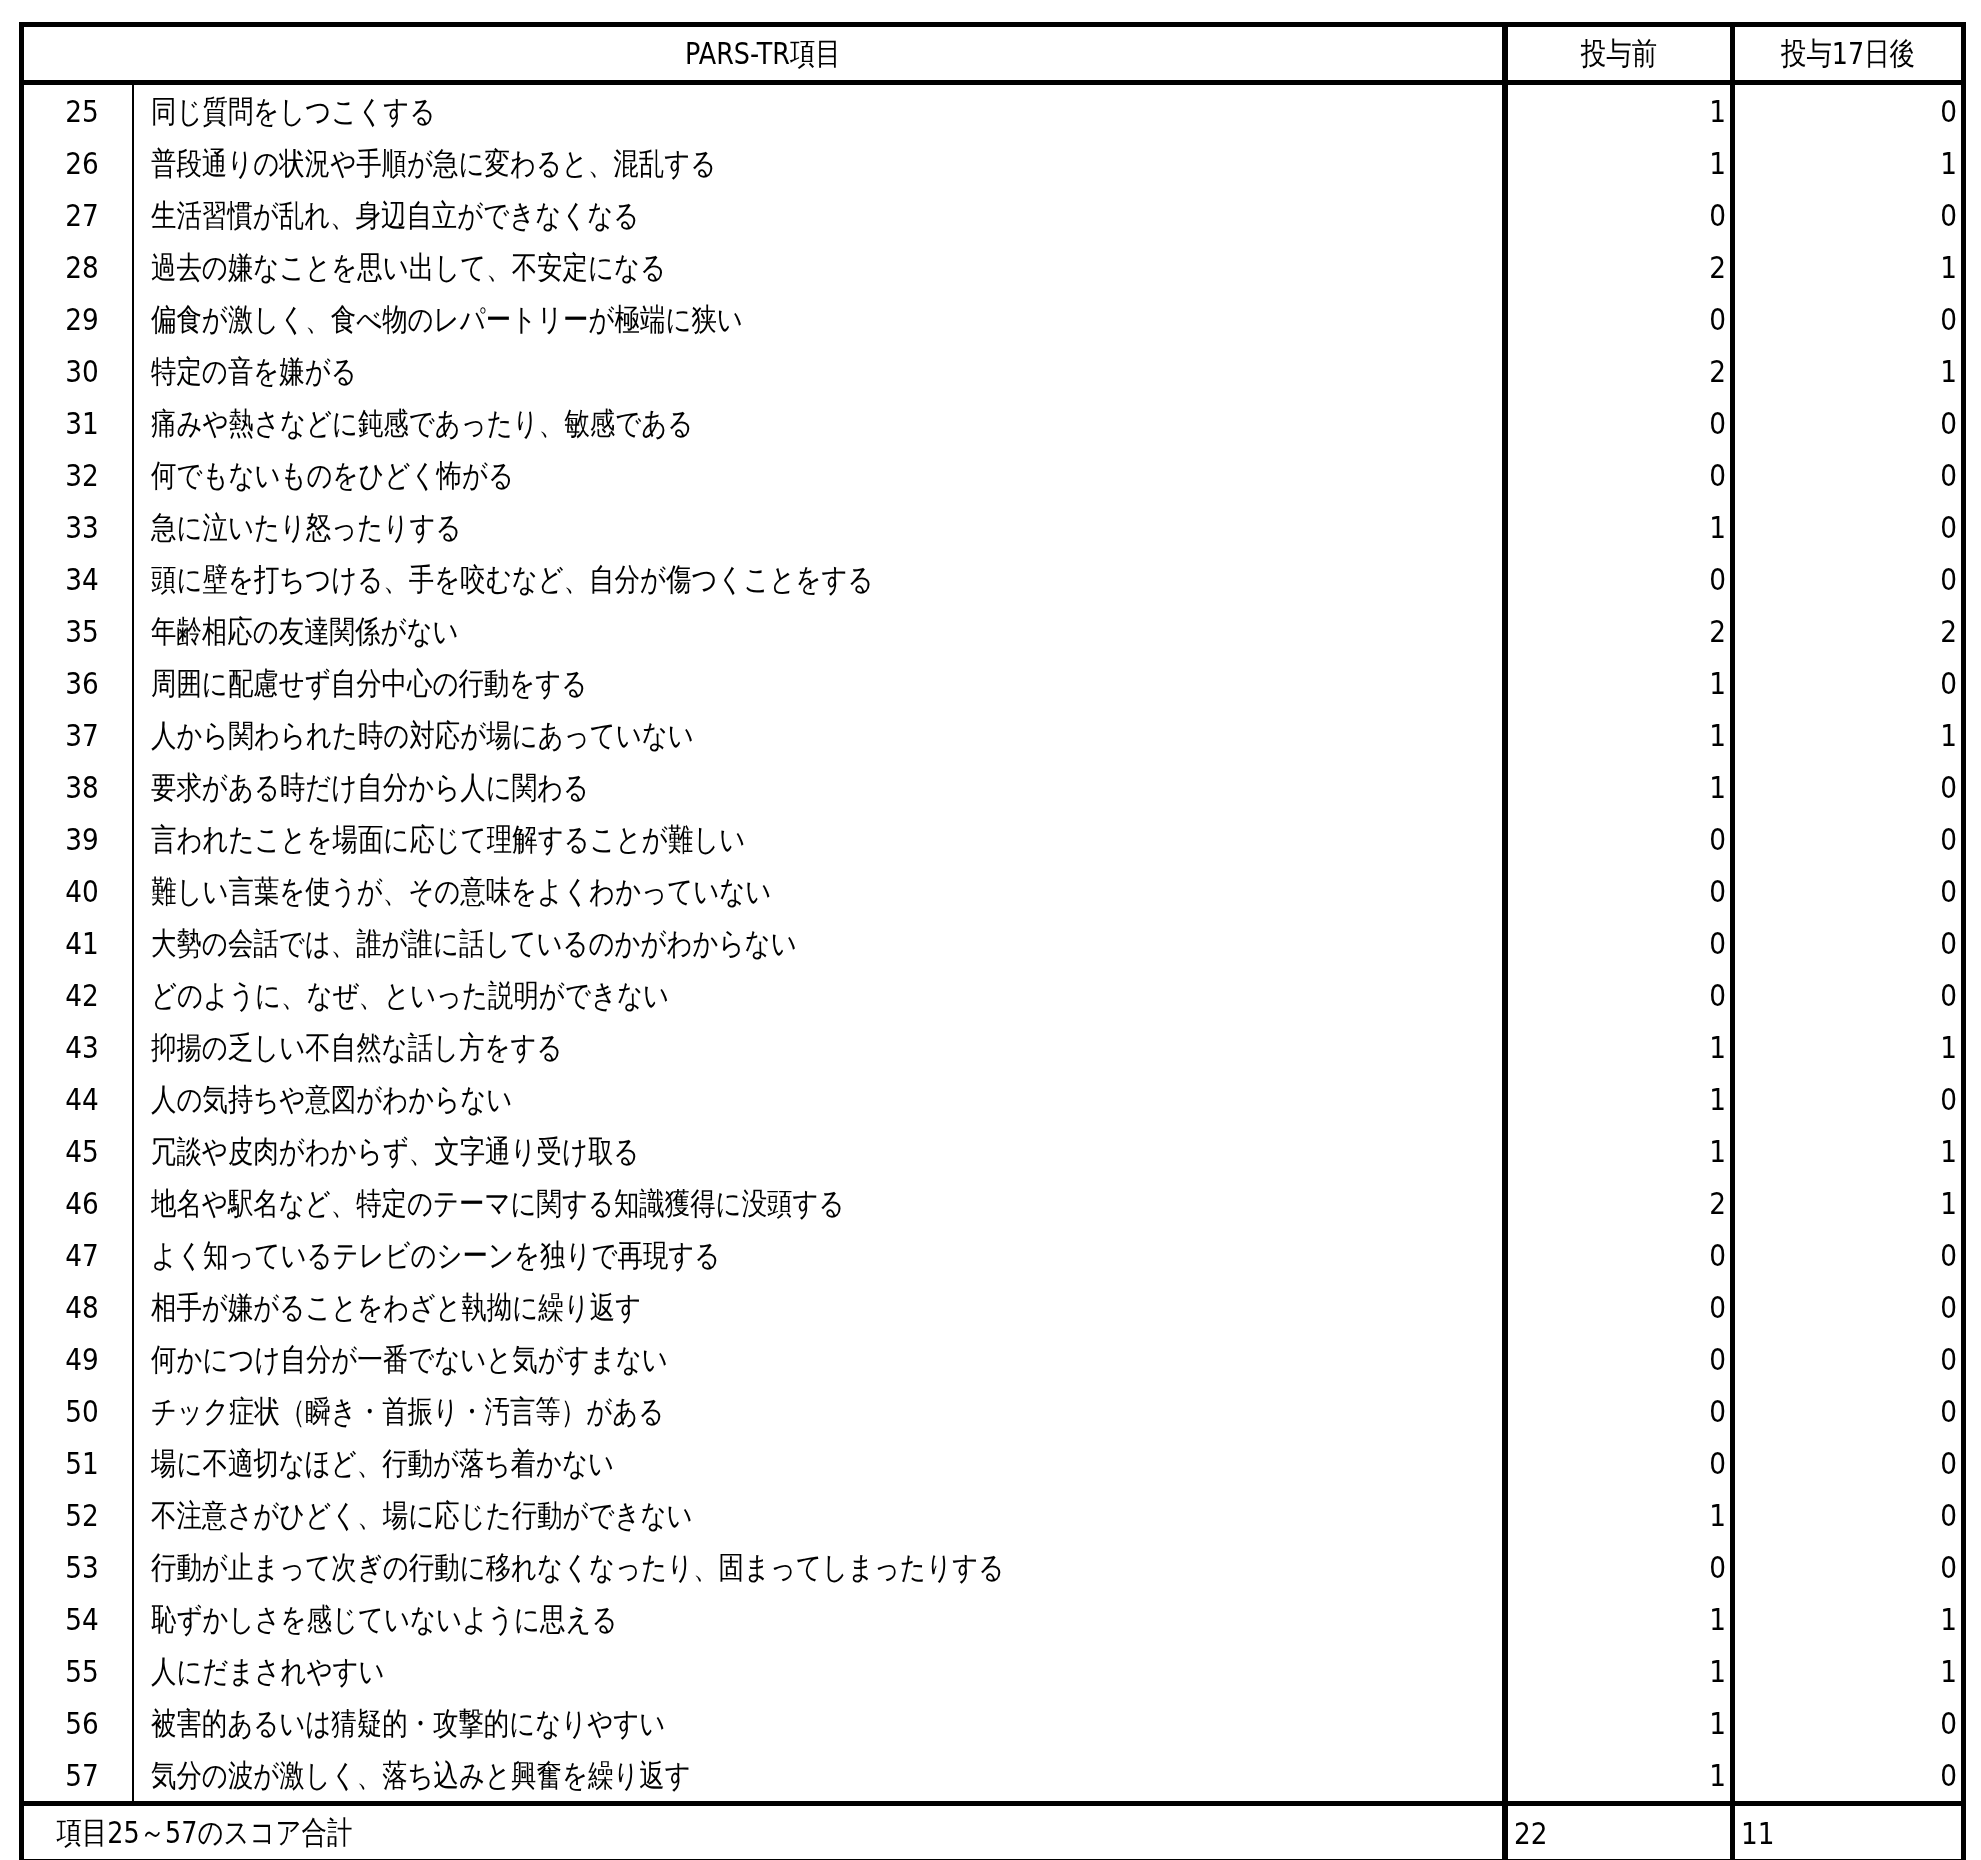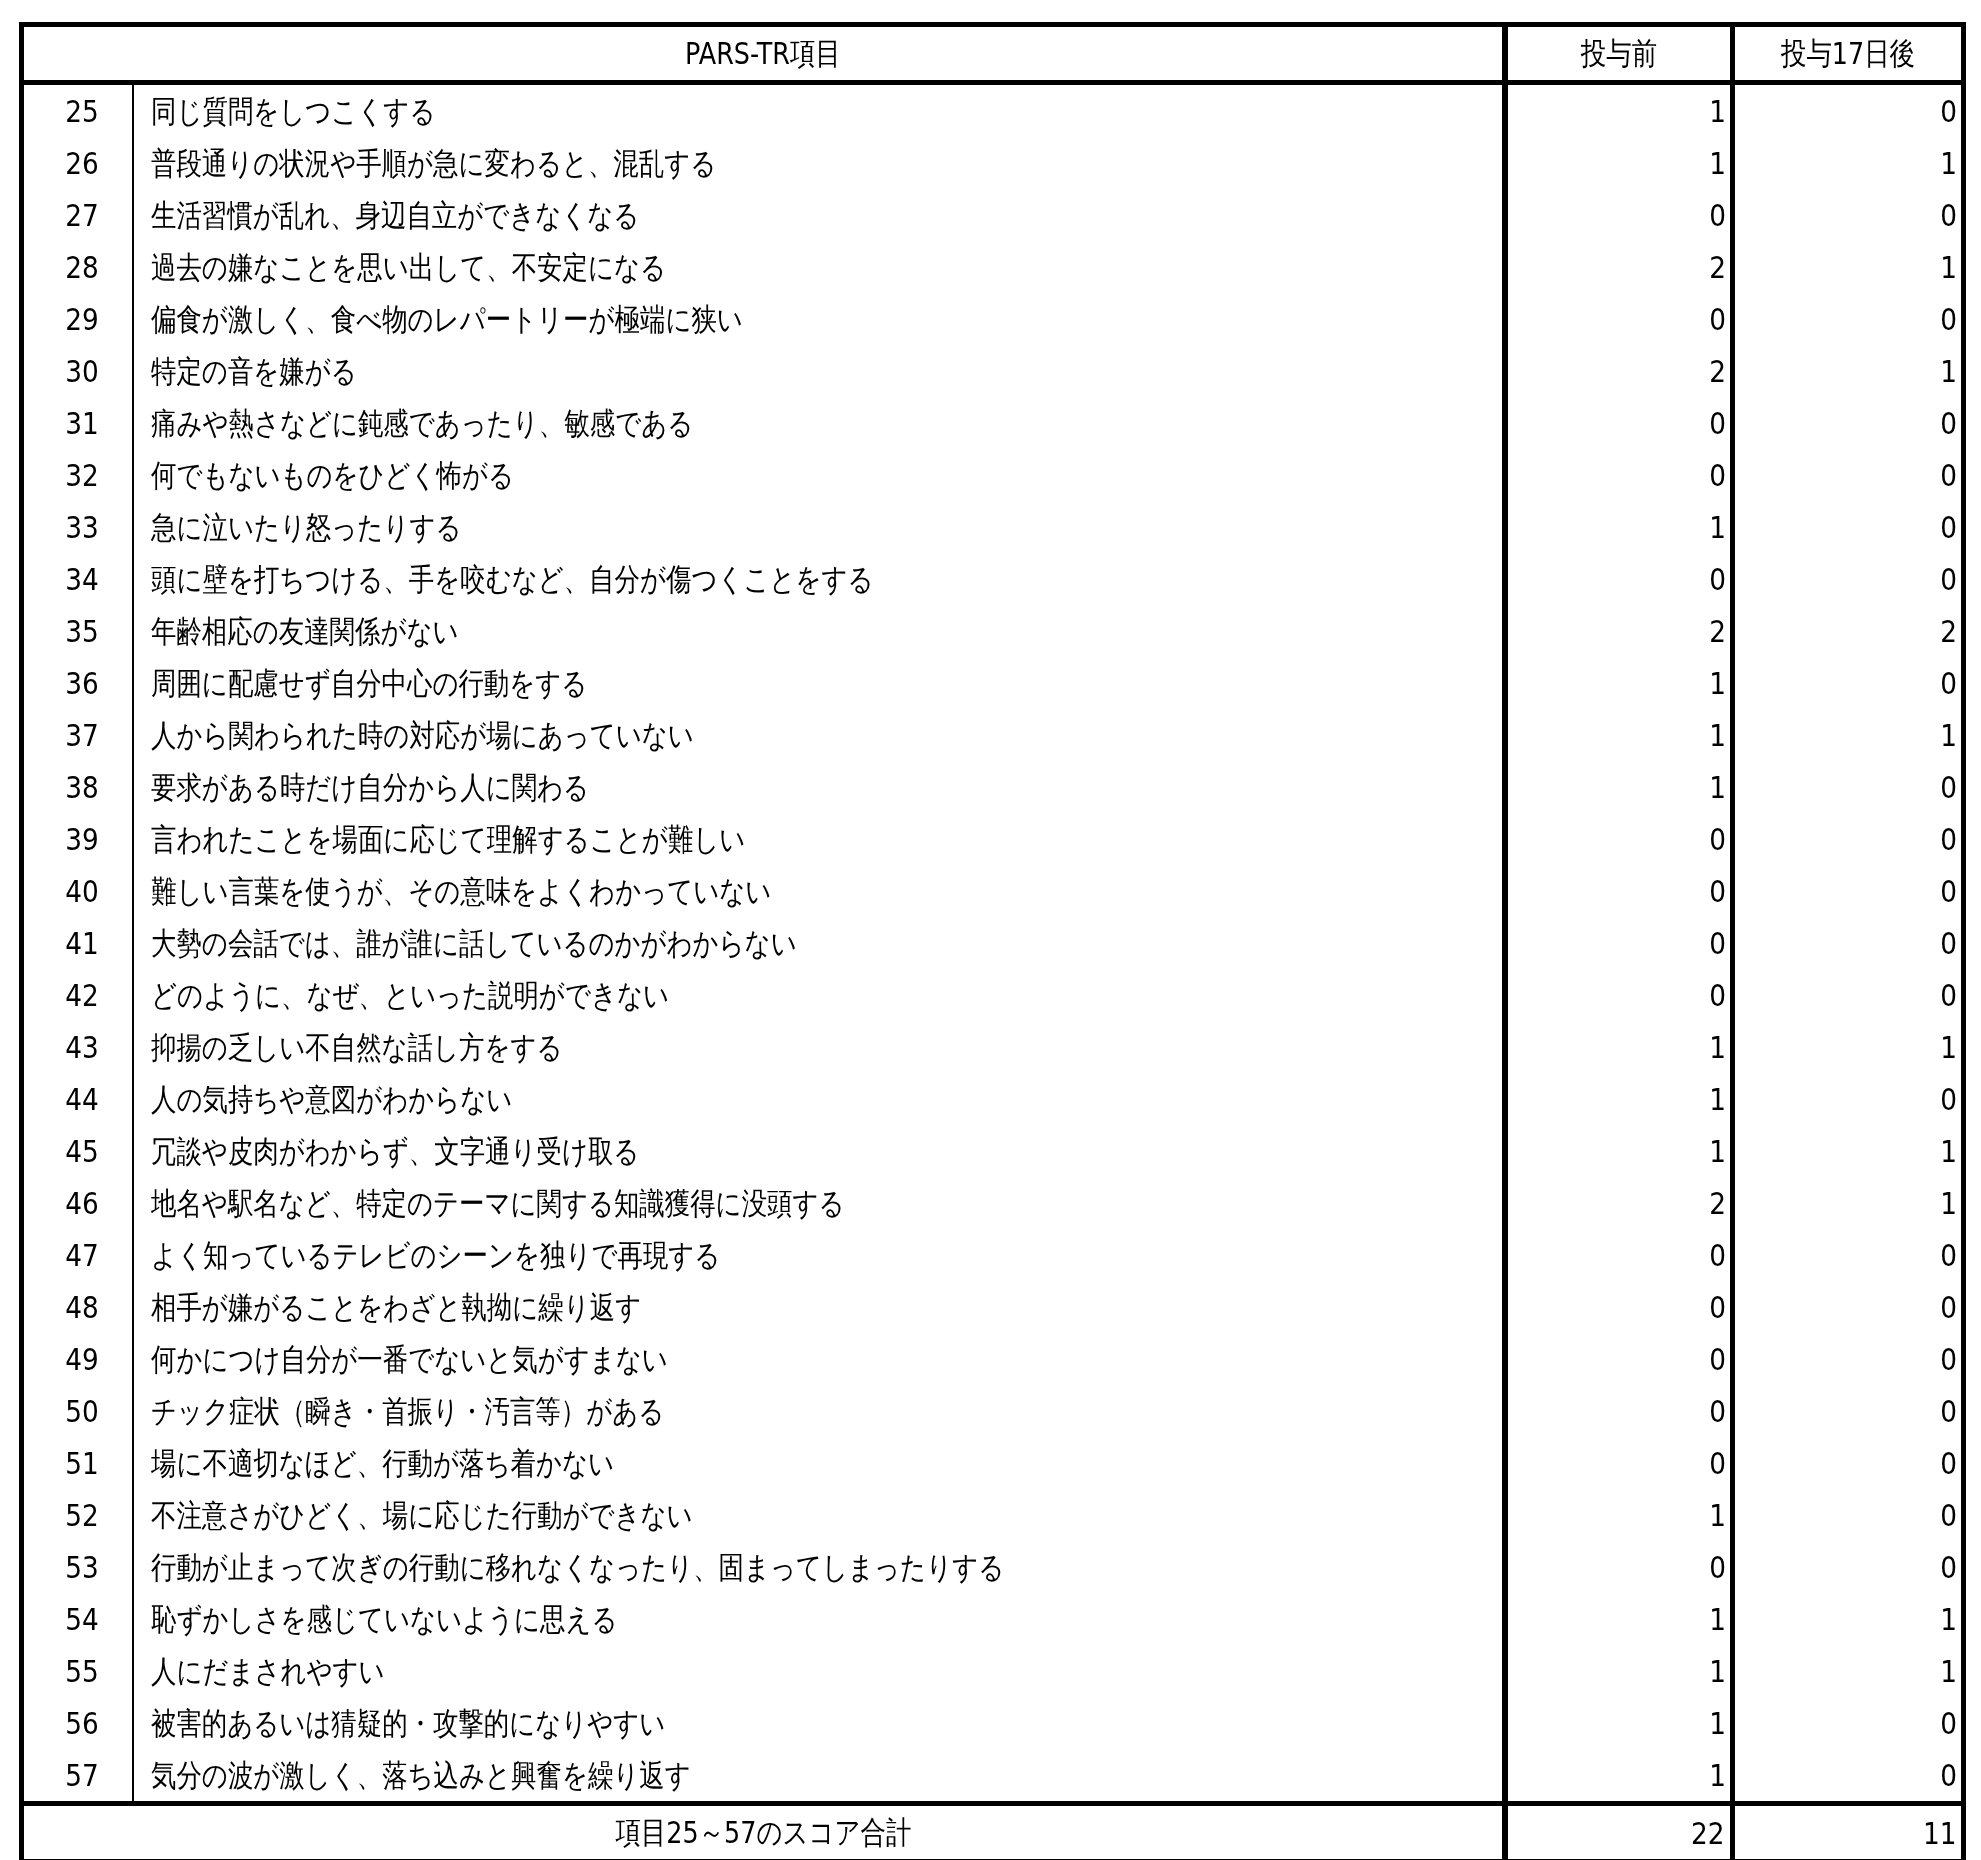--- a/index.html
+++ b/index.html
@@ -79,32 +79,31 @@
   }
   .footer {
     display: grid;
     grid-template-columns: 1478px 5.5px 222px 5.5px 1fr;
     border-top: 5.5px solid #000;
     height: 53px;
   }
   .footer .label {
     display: flex;
     align-items: center;
-    justify-content: center;
     font-size: 31px;
     white-space: nowrap;
   }
   .footer .label span {
     display: inline-block;
     transform: scaleX(0.82);
   }
   .footer .total {
     display: flex;
     align-items: center;
-    justify-content: flex-end;
+    justify-content: flex-start;
     padding-right: 4.7px;
     font-size: 31px;
   }
   .footer .total span {
     display: inline-block;
     transform-origin: right center;
     transform: scaleX(0.85);
   }
 </style>
 </head>

